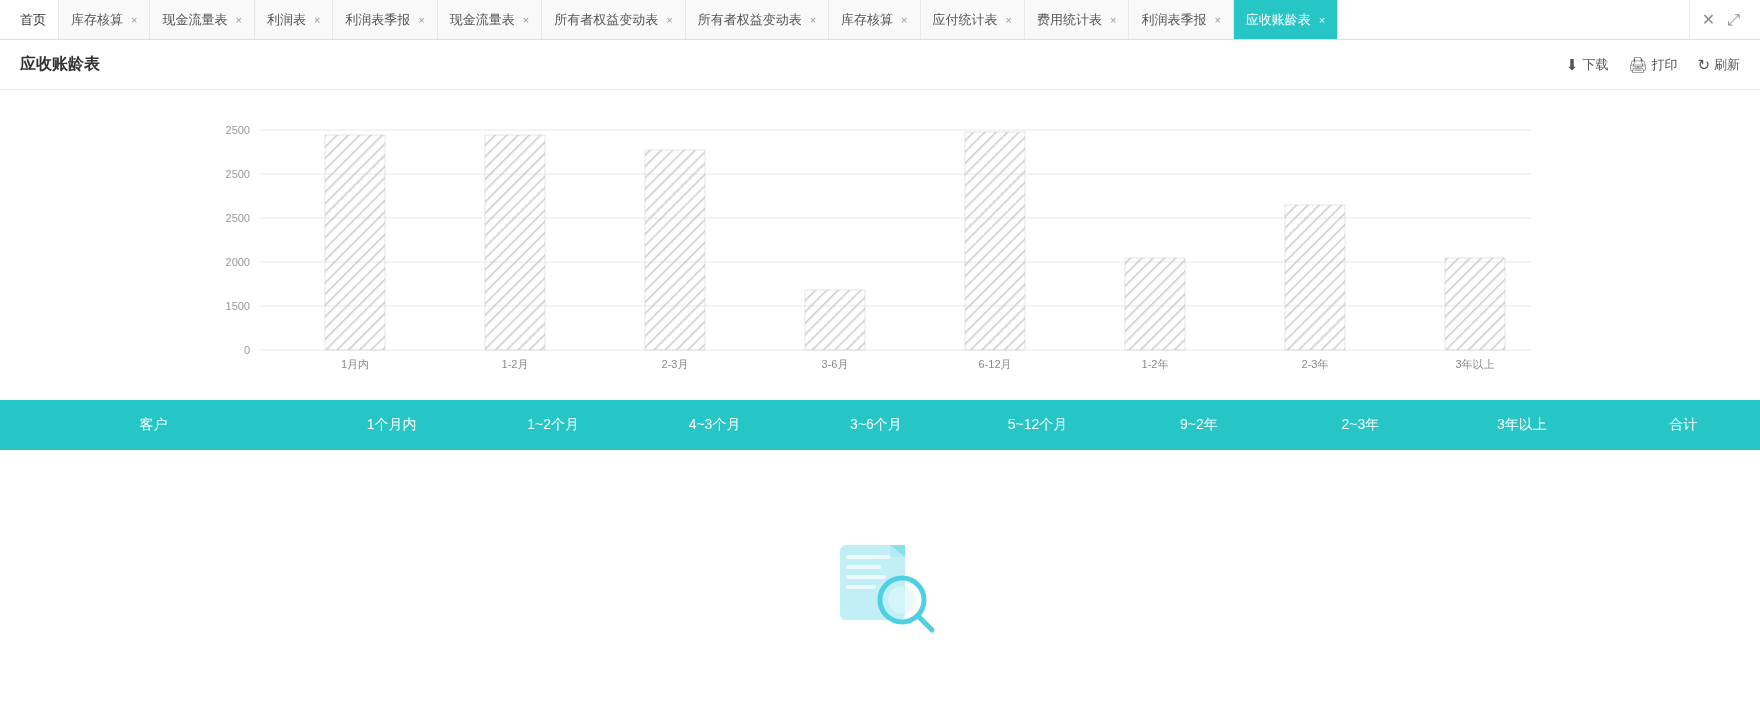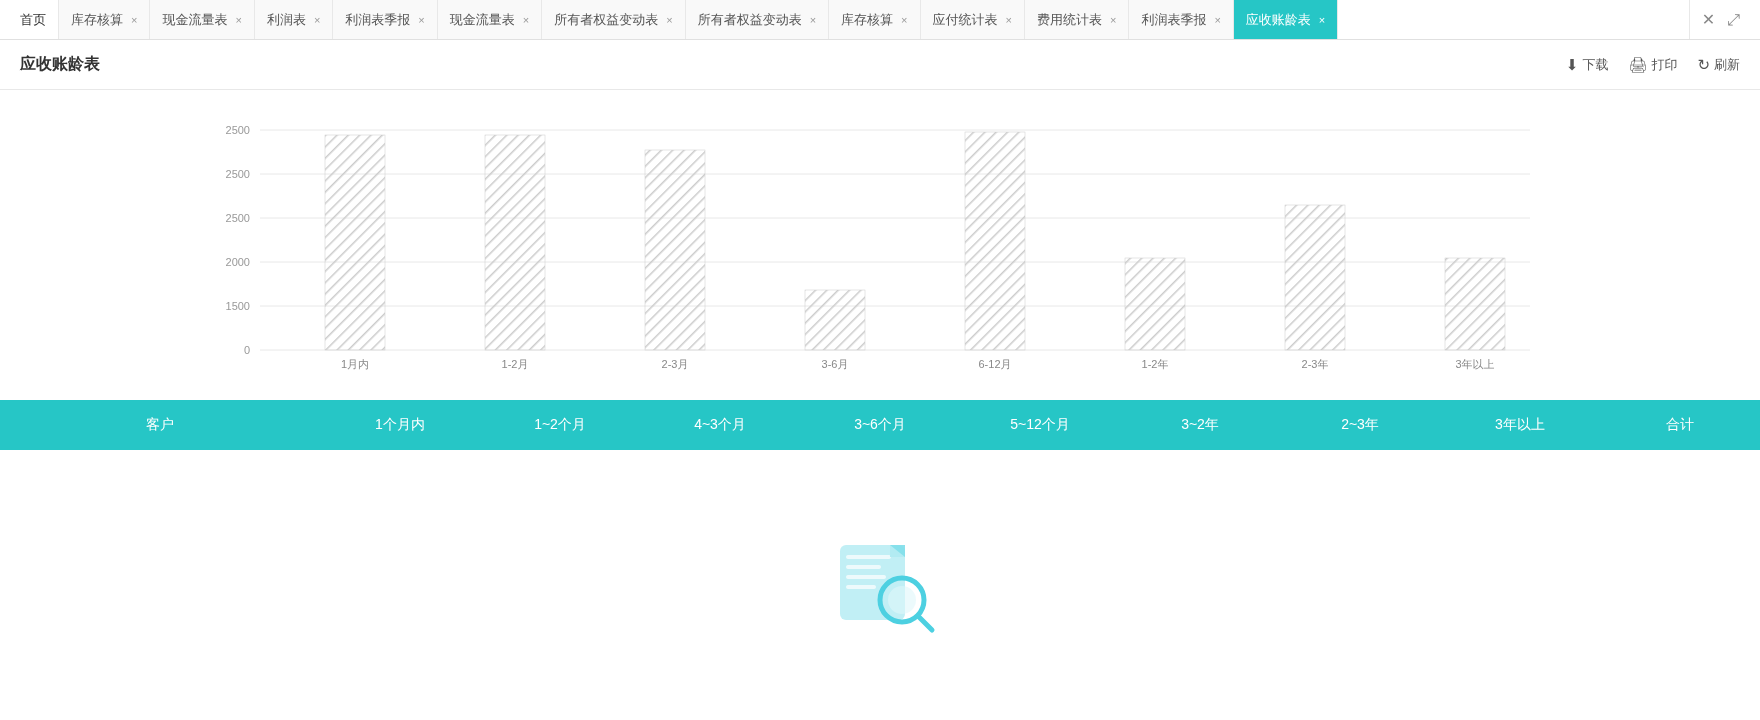--- a/index.html
+++ b/index.html
@@ -115,20 +115,21 @@
     }
 
     
     .table-header {
       display: grid;
       grid-template-columns: 2fr 1fr 1fr 1fr 1fr 1fr 1fr 1fr 1fr 1fr;
       background: #26c6c6;
       color: #fff;
       height: 50px;
       align-items: center;
+      gap: 8px;
     }
     .table-header-cell {
       text-align: center;
       font-size: 14px;
       font-weight: 500;
       padding: 0 8px;
     }
 
     
     .table-body {
@@ -283,21 +284,21 @@
     </div>
   </div>
 
   <div class="table-header">
     <div class="table-header-cell">客户</div>
     <div class="table-header-cell">1个月内</div>
     <div class="table-header-cell">1~2个月</div>
     <div class="table-header-cell">4~3个月</div>
     <div class="table-header-cell">3~6个月</div>
     <div class="table-header-cell">5~12个月</div>
-    <div class="table-header-cell">3~2年</div>
+    <div class="table-header-cell">9~2年</div>
     <div class="table-header-cell">2~3年</div>
     <div class="table-header-cell">3年以上</div>
     <div class="table-header-cell">合计</div>
   </div>
 
   <div class="table-body">
 
     <svg width="120" height="100" viewBox="0 0 120 100">
 
       <rect x="20" y="10" width="65" height="75" rx="6" ry="6" fill="#b2ebf2" opacity="0.8"></rect>

